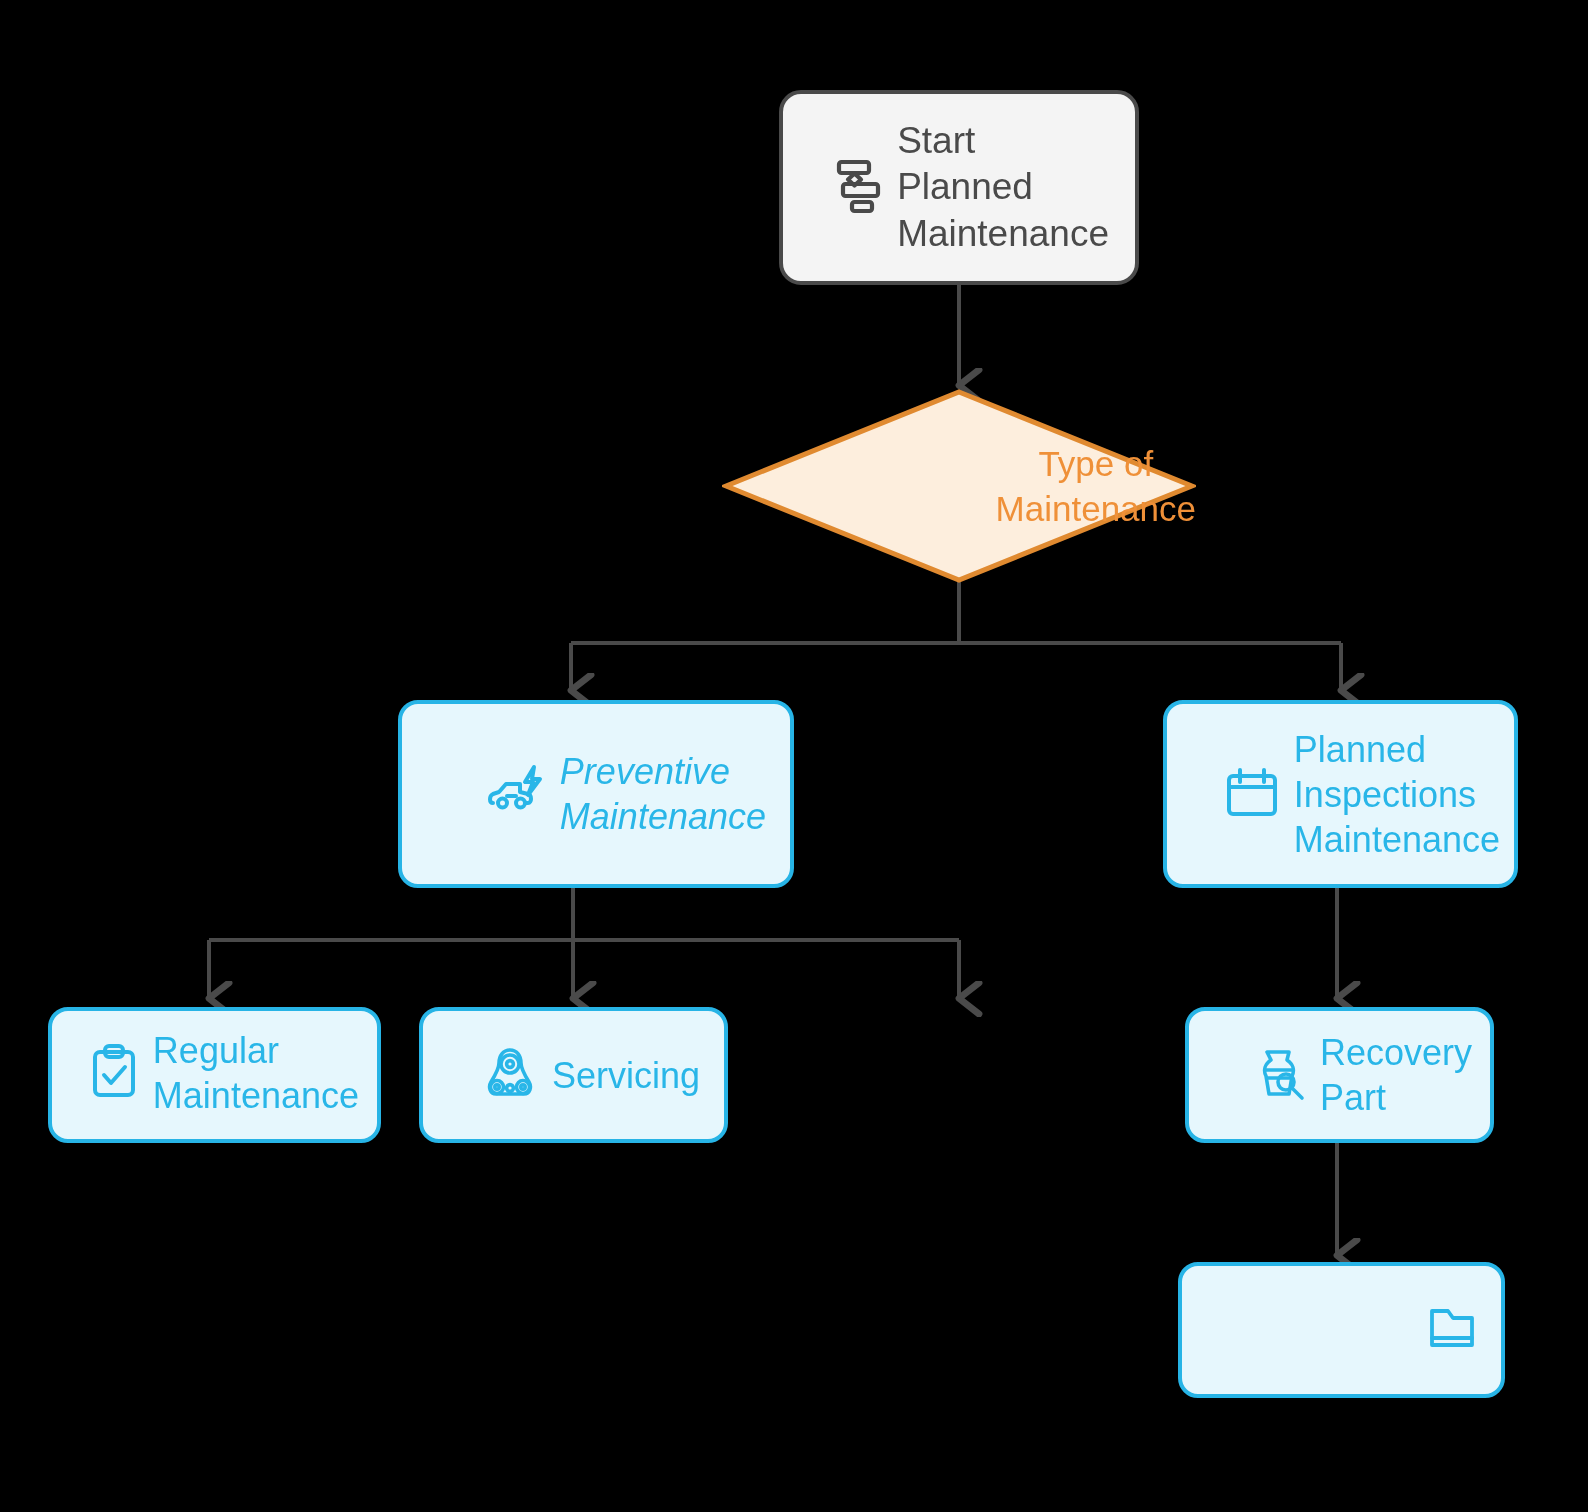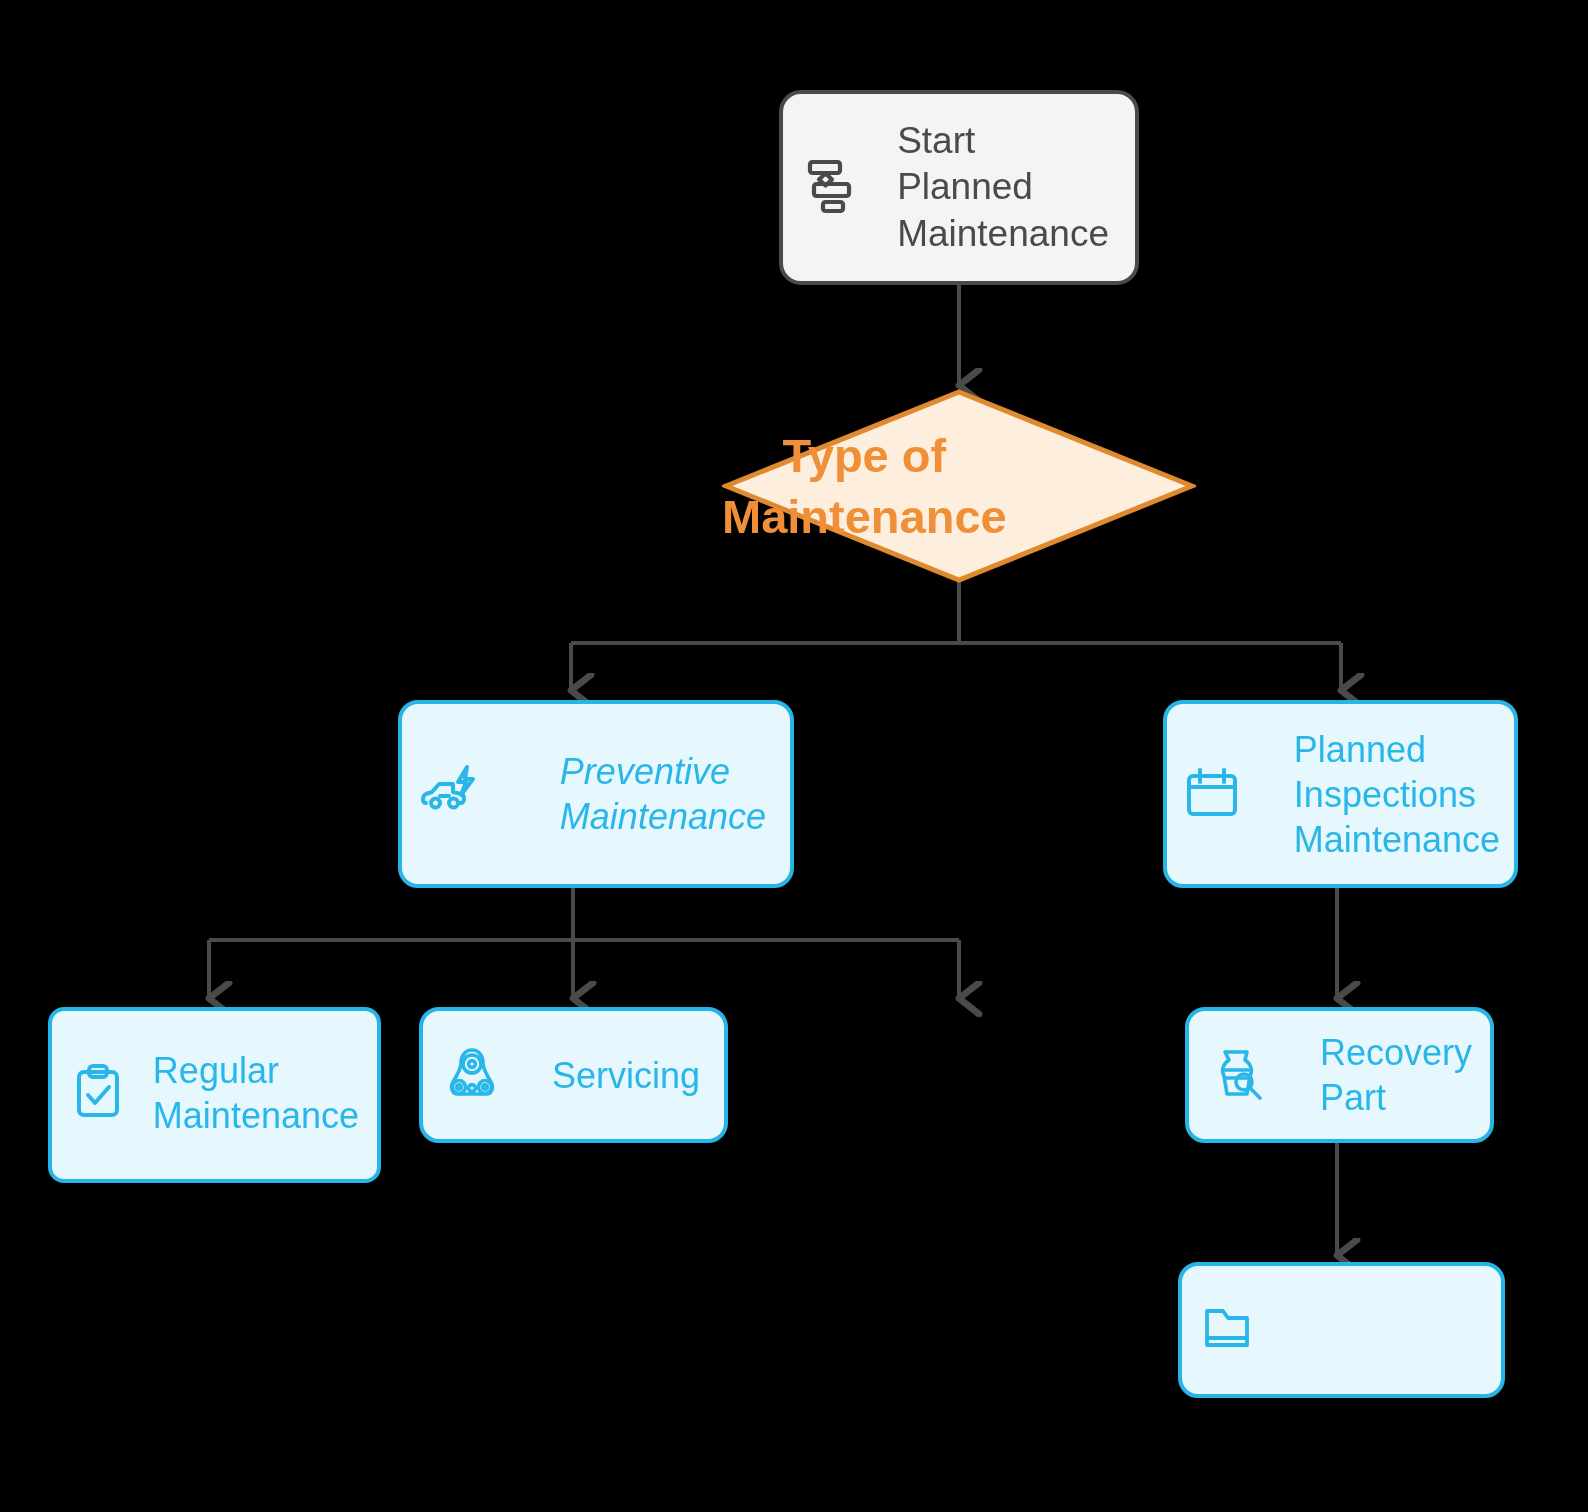--- a/index.html
+++ b/index.html
@@ -1,31 +1,31 @@
 <!DOCTYPE html>
 <html><head>
 <meta charset="utf-8">
 <style>
   html,body{margin:0;padding:0;background:#000;}
   body{font-family:"Liberation Sans","DejaVu Sans",sans-serif;}
   #stage{position:relative;width:1588px;height:1512px;background:#000;overflow:hidden;}
 
   .node{position:absolute;box-sizing:border-box;display:flex;align-items:center;
-        justify-content:space-between;gap:13px;}
+        justify-content:flex-end;gap:13px;}
 
   
   .n-start{border:4px solid #4a4a4a;background:#f4f4f4;border-radius:22px;}
   .n-start .lbl{color:#4a4a4a;font-size:37px;line-height:1.26;text-align:left;}
   .n-start .ico{flex:0 0 auto;}
 
   
   .diamond{position:absolute;}
   .diamond svg{position:absolute;inset:0;}
   .diamond .dtext{position:absolute;inset:0;display:flex;align-items:center;
-        justify-content:flex-start;color:#ef9038;font-size:47px;line-height:1.3;text-align:center;font-weight:bold;}
+        justify-content:flex-end;color:#ef9038;font-size:35px;line-height:1.3;text-align:center;}
 
   
   .n-blue{border:4px solid #27b4e6;background:#e6f7fd;border-radius:20px;}
   .n-blue .lbl{color:#29b6e8;font-size:36px;line-height:1.25;text-align:left;font-weight:400;}
   .n-blue .ico{flex:0 0 auto;}
 
   
   #edges{position:absolute;left:0;top:0;width:1588px;height:1512px;pointer-events:none;}
 </style>
 </head>
@@ -106,21 +106,21 @@
           <rect x="6" y="13" width="46" height="38" rx="4"></rect>
           <path d="M6,24 L52,24"></path>
           <path d="M17,7 L17,19"></path>
           <path d="M41,7 L41,19"></path>
         </g>
       </svg>
     </span>
     <span class="lbl"><span>Planned</span><br><span>Inspections</span><br><span>Maintenance</span></span>
   </div>
 
-  <div class="node n-blue" style="left:48px;top:1007px;width:333px;height:176px;padding:0 18px 4px 20px;border-radius:16px;">
+  <div class="node n-blue" style="left:48px;top:1007px;width:333px;height:136px;padding:0 18px 4px 20px;">
     <span class="ico">
       <svg width="52" height="58" viewBox="0 0 52 58">
         <g fill="none" stroke="#29b6e8" stroke-width="4" stroke-linejoin="round" stroke-linecap="round">
           <rect x="7" y="10" width="38" height="43" rx="5"></rect>
           <rect x="17" y="4" width="18" height="11" rx="4"></rect>
           <path d="M16,33 L23,41 L37,25"></path>
         </g>
       </svg>
     </span>
     <span class="lbl"><span>Regular</span><br><span>Maintenance</span></span>

